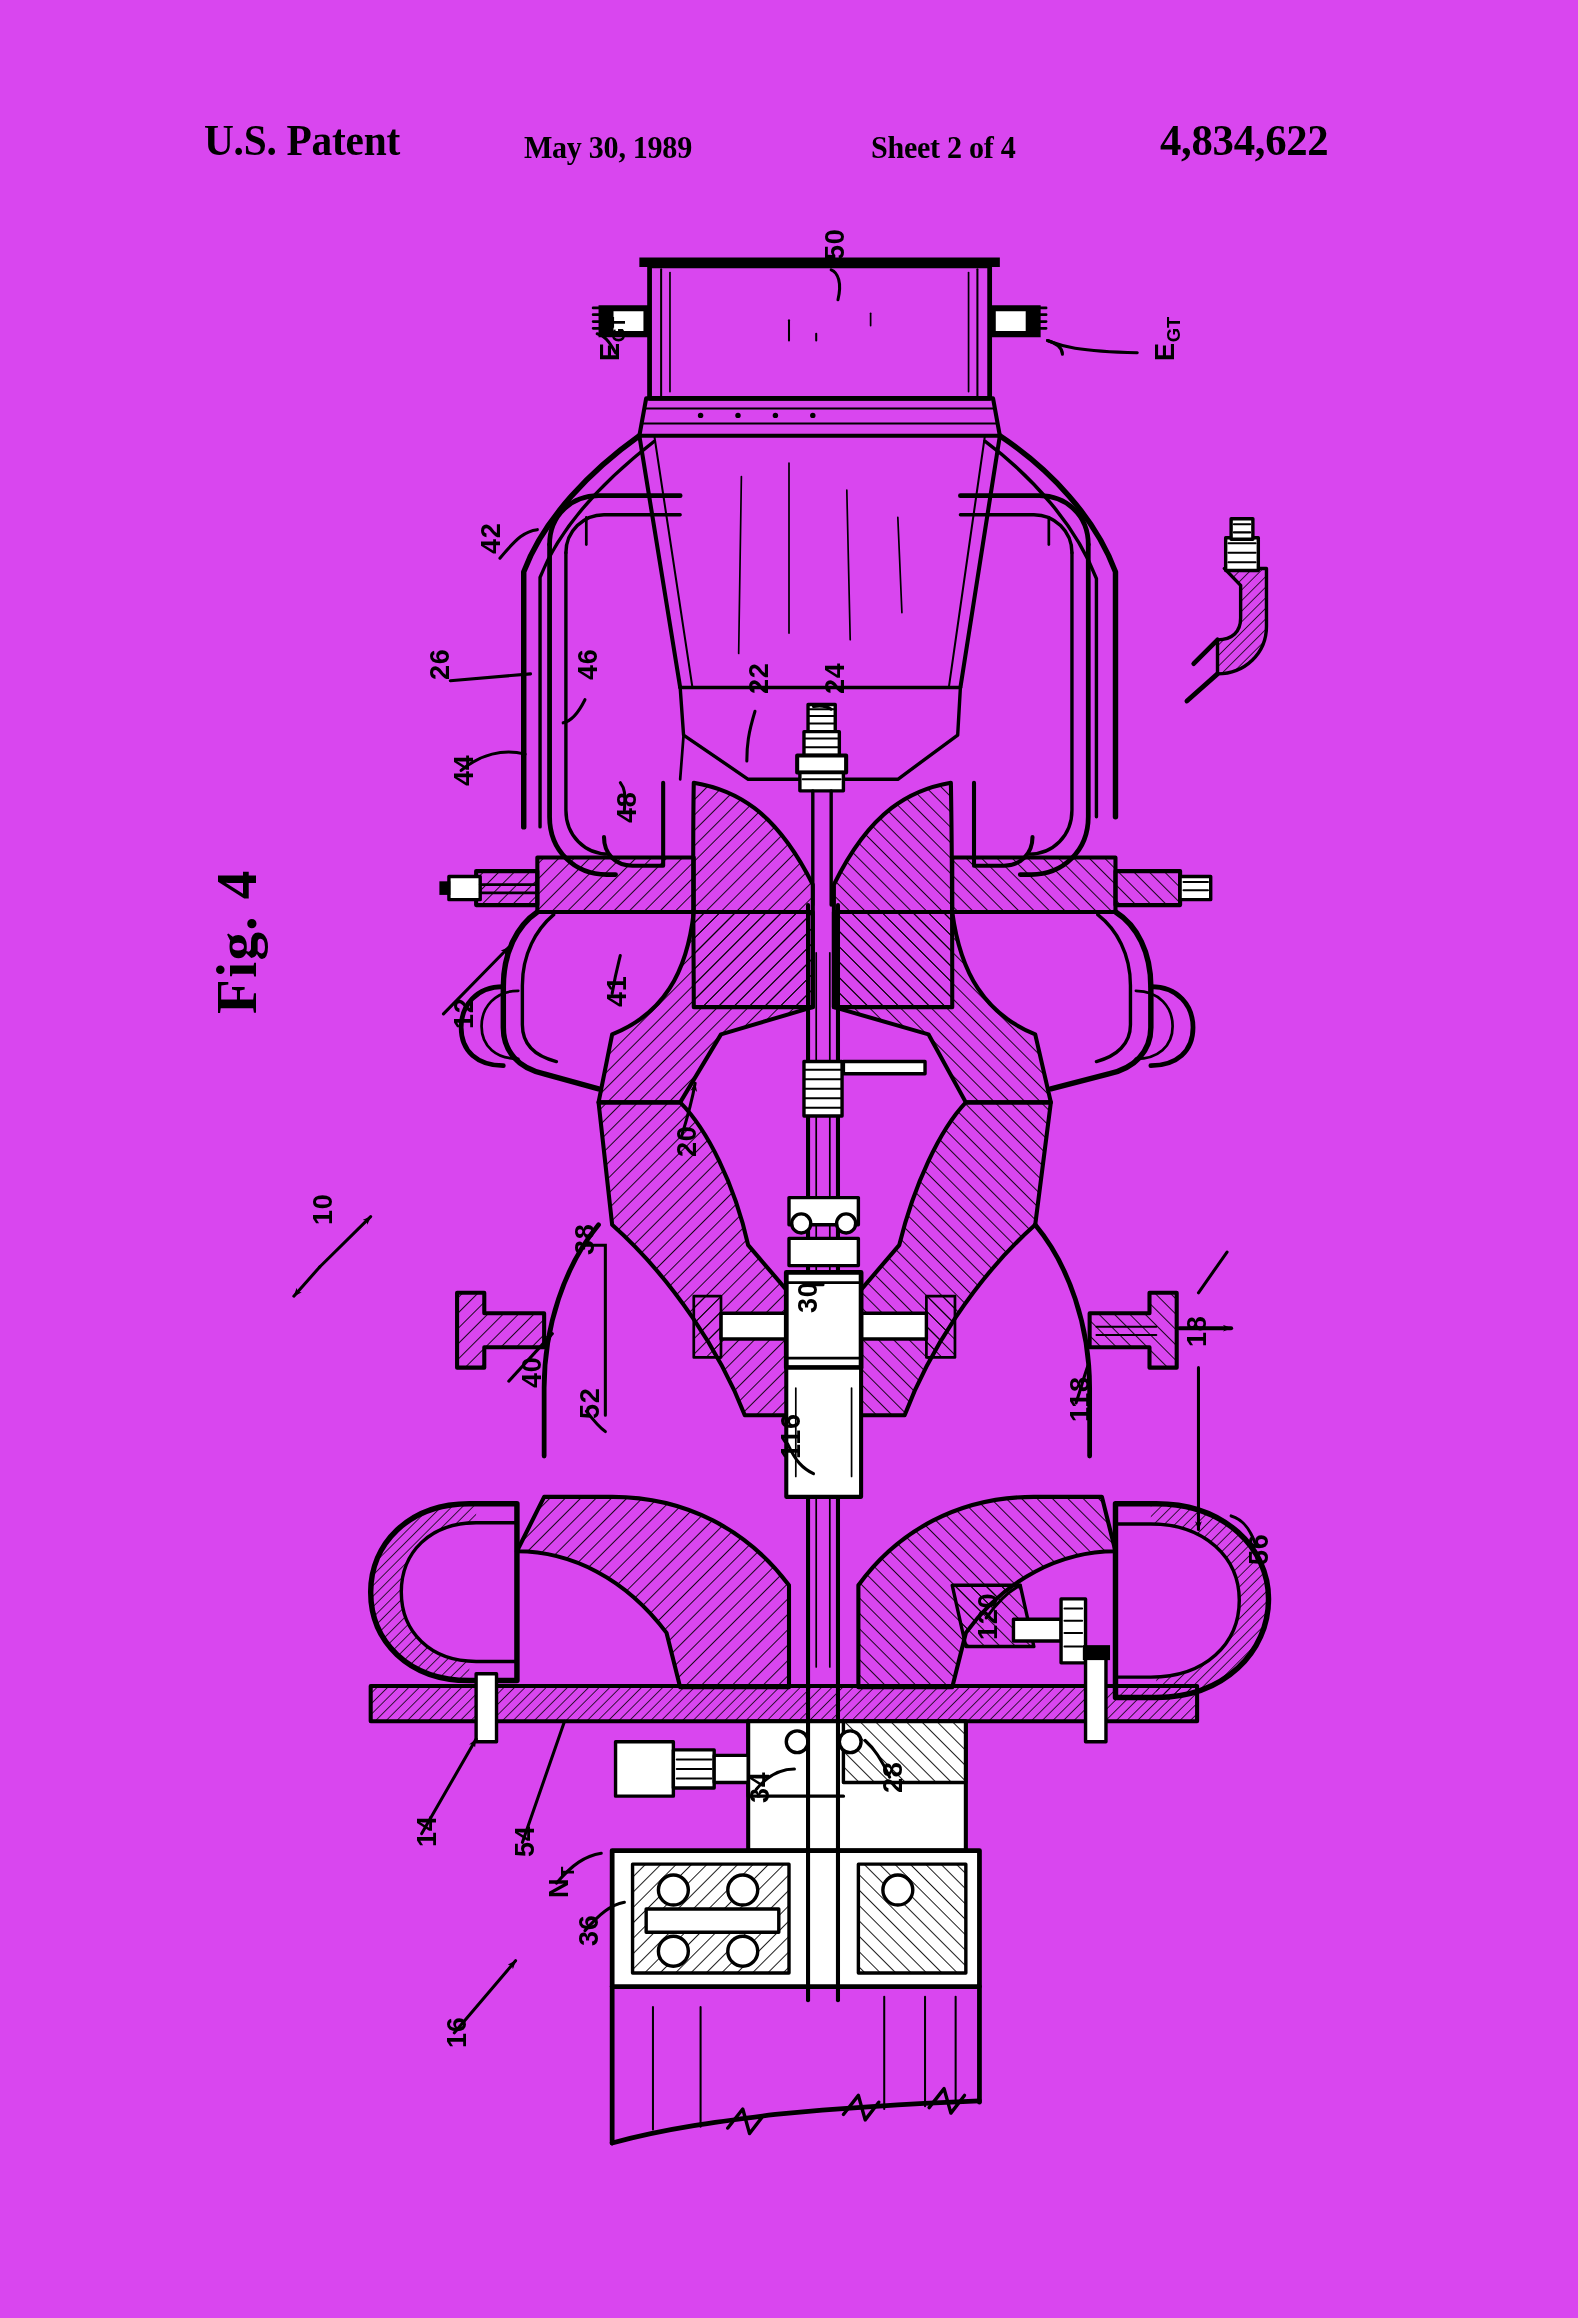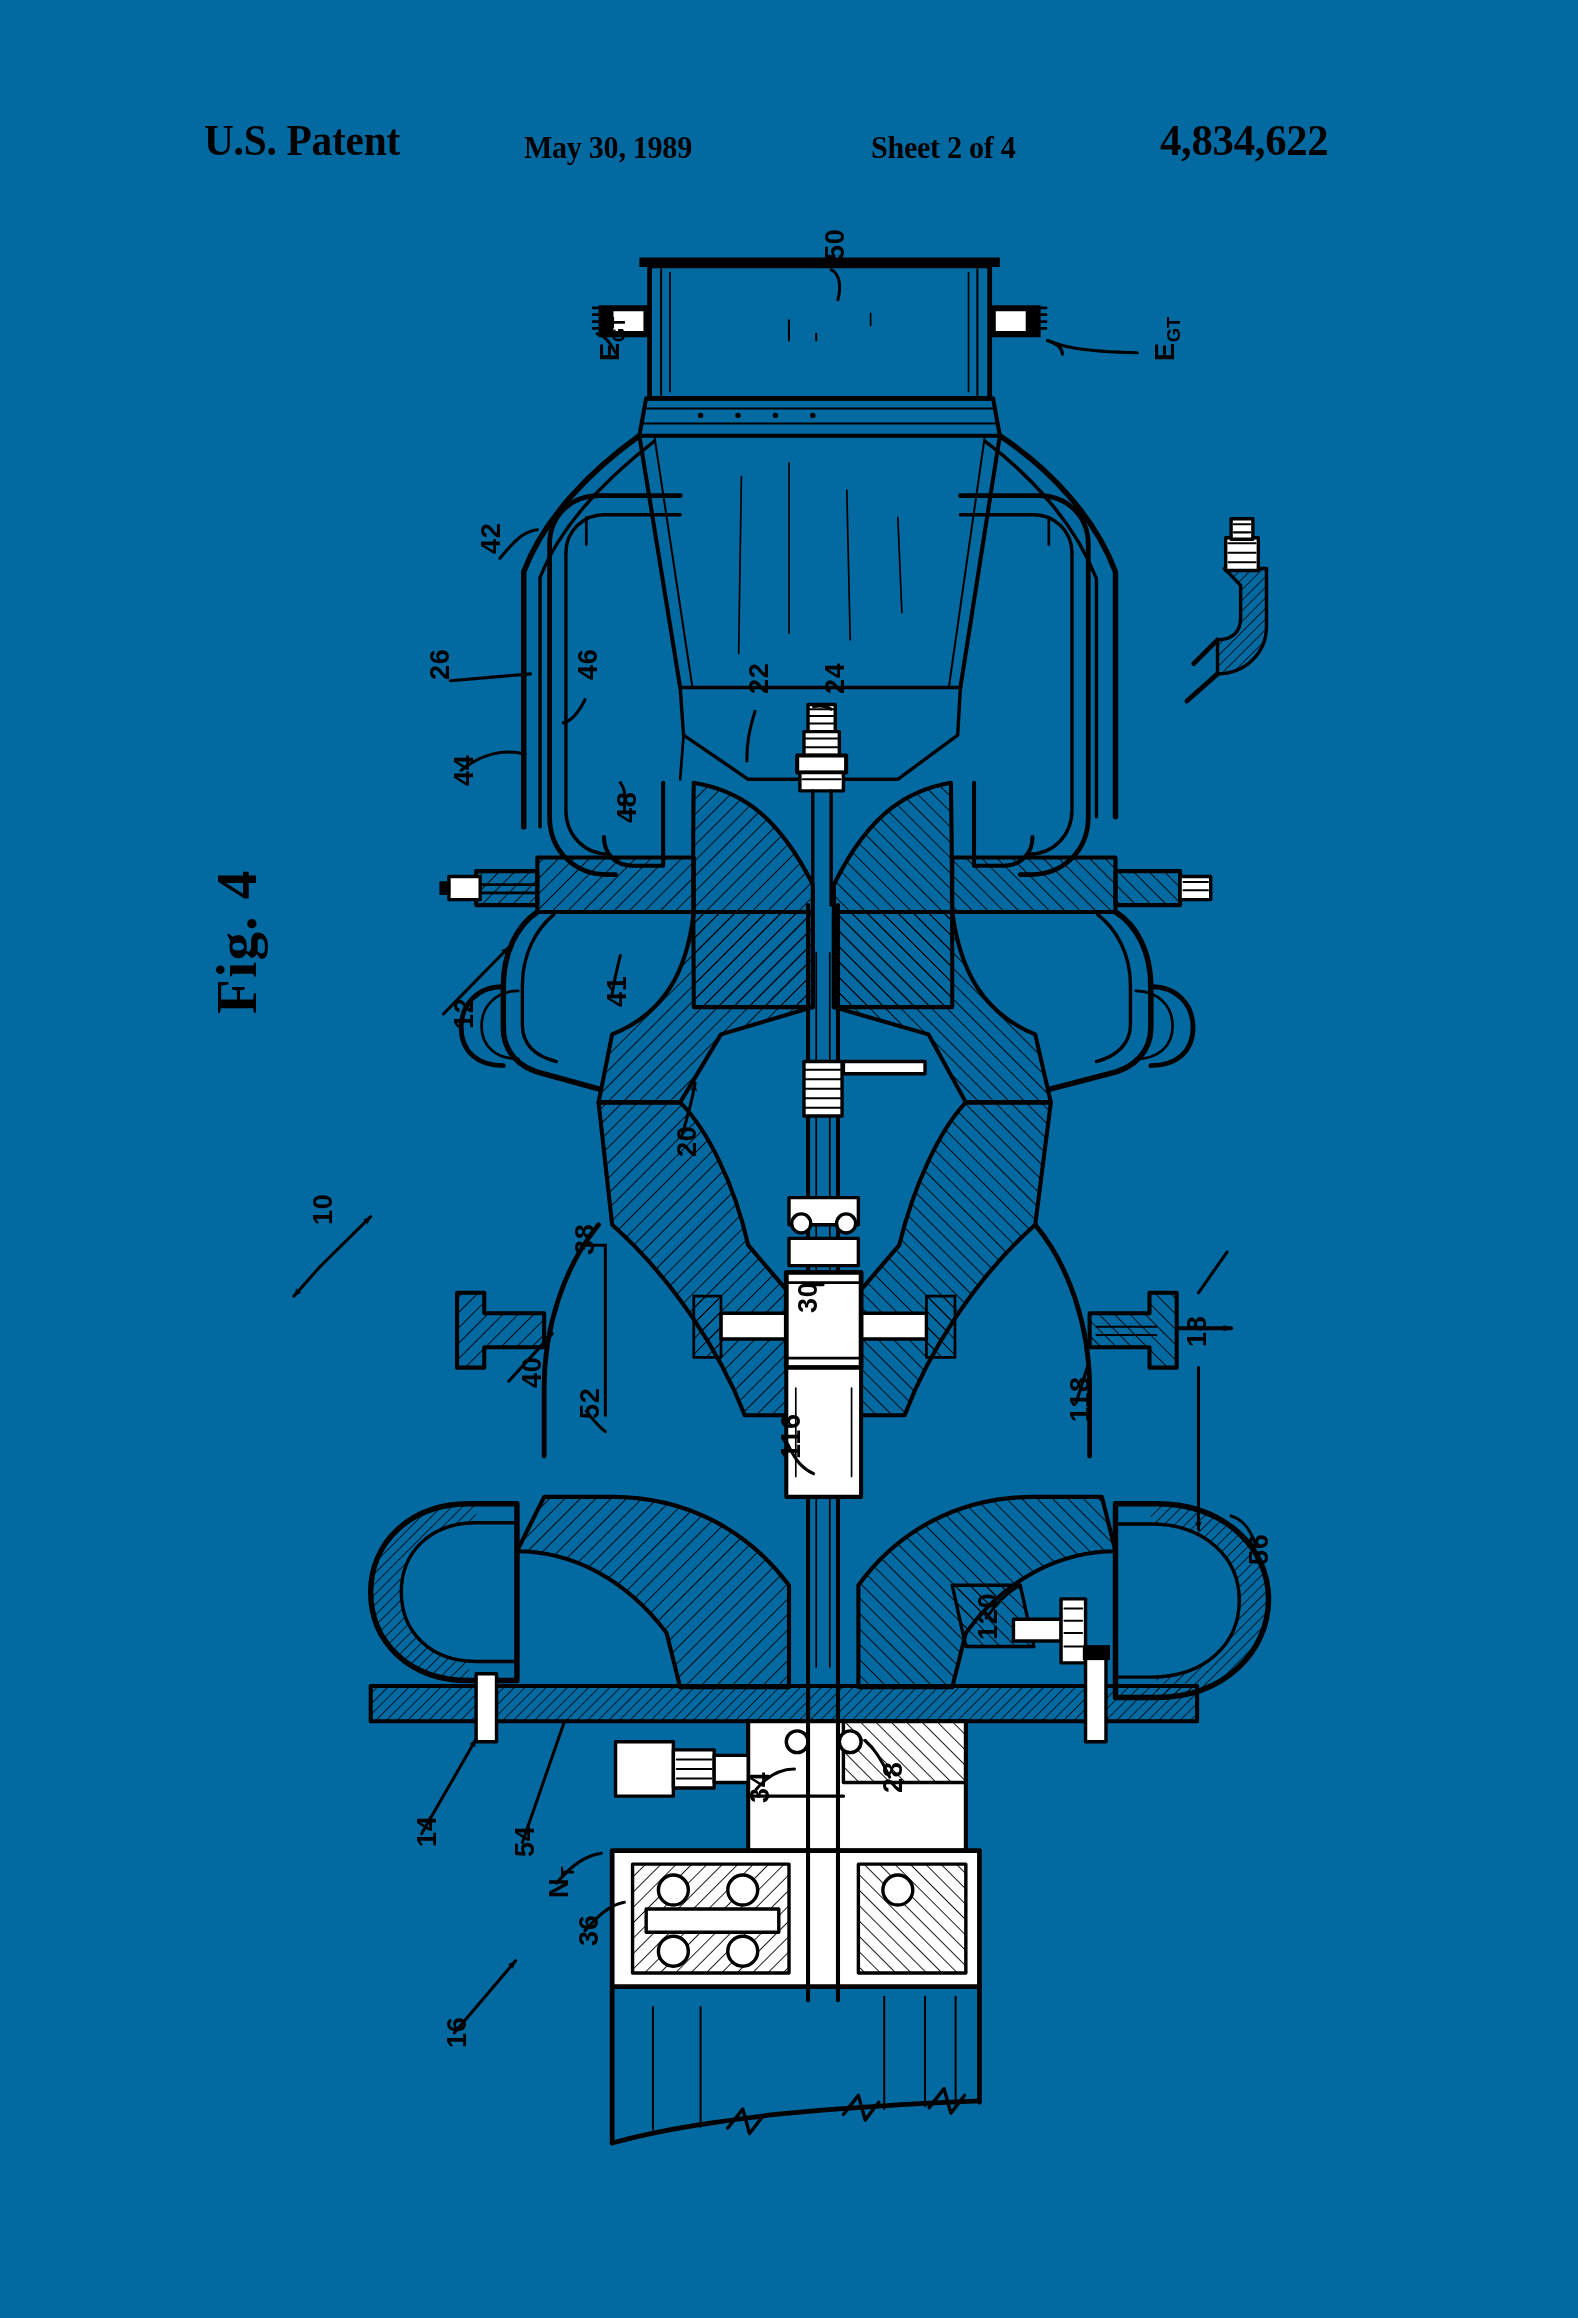--- a/index.html
+++ b/index.html
@@ -9,21 +9,21 @@
     background: #ffffff;
   }
   body {
     font-family: "Liberation Serif", serif;
     color: #000;
   }
   #page {
     position: relative;
     width: 1578px;
     height: 2319px;
-    background: #0369a1;
+    background: #d946ef;
     overflow: hidden;
   }
 
   
   #header {
     position: absolute;
     left: 0; top: 0;
     width: 1578px;
     height: 204px;
   }

